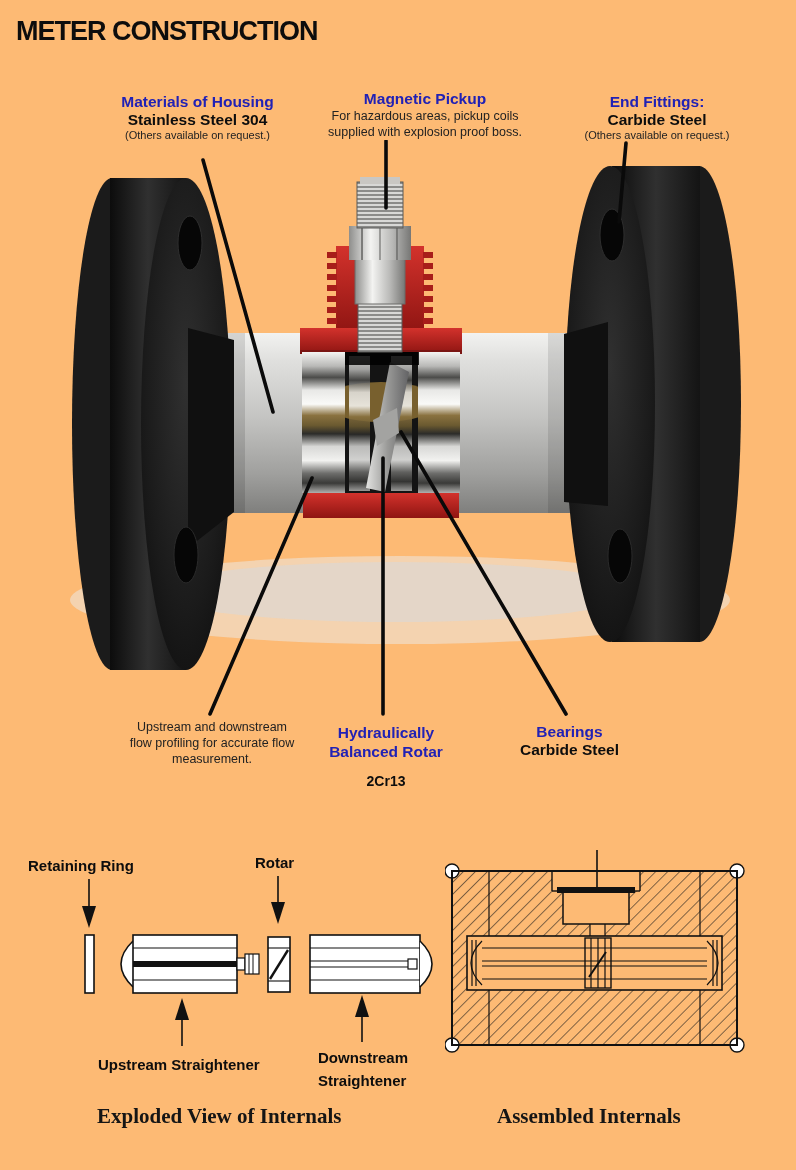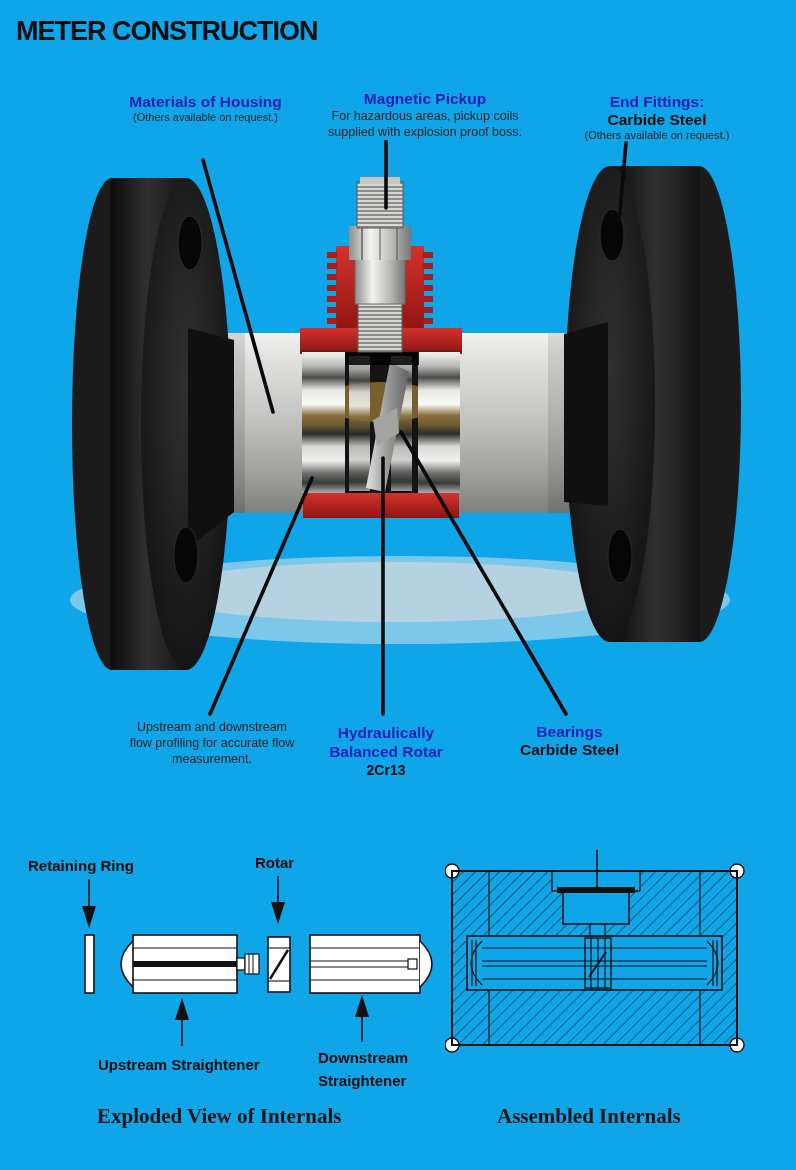--- a/index.html
+++ b/index.html
@@ -1,37 +1,38 @@
 <!DOCTYPE html>
 <html><head>
 <meta charset="utf-8">
 <style>
   html,body{margin:0;padding:0;background:#fff;}
-  #page{position:relative;width:796px;height:1170px;background:#0ea5e9;overflow:hidden;
+  #page{position:relative;width:796px;height:1170px;background:#fdba74;overflow:hidden;
         font-family:"Liberation Sans","DejaVu Sans",sans-serif;color:#111;}
   .abs{position:absolute;}
   #title{left:16px;top:16px;font-size:27px;font-weight:800;letter-spacing:-1px;color:#0d0d0d;}
   .callout{text-align:center;line-height:18px;}
   .co-head{color:#2121b5;font-weight:bold;font-size:15.5px;}
   .co-val{color:#0d0d0d;font-weight:bold;font-size:15.5px;}
   .co-note{color:#222;font-size:11px;line-height:13px;}
   .co-desc{color:#222;font-size:12.5px;line-height:16px;}
   .partlabel{font-weight:bold;font-size:15px;color:#0d0d0d;line-height:23px;}
   .caption{font-family:"Liberation Serif","DejaVu Serif",serif;font-weight:bold;font-size:21px;color:#151515;}
   svg{display:block;}
 </style>
 </head>
 <body>
 
 <div id="page">
 
   <div id="title" class="abs">METER CONSTRUCTION</div>
 
-  <div class="abs callout" style="left:88px;top:93px;width:235px;">
+  <div class="abs callout" style="left:80px;top:93px;width:235px;">
     <div class="co-head">Materials of Housing</div>
+    <div class="co-val">Stainless Steel 304</div>
     <div class="co-note">(Others available on request.)</div>
   </div>
 
   <div class="abs callout" style="left:302px;top:90px;width:246px;">
     <div class="co-head">Magnetic Pickup</div>
     <div class="co-desc">For hazardous areas, pickup coils</div>
     <div class="co-desc">supplied with explosion proof boss.</div>
   </div>
 
   <div class="abs callout" style="left:543px;top:93px;width:228px;">
@@ -187,21 +188,21 @@
 
   <div class="abs callout" style="left:92px;top:719px;width:240px;">
     <div class="co-desc">Upstream and downstream</div>
     <div class="co-desc">flow profiling for accurate flow</div>
     <div class="co-desc">measurement.</div>
   </div>
 
   <div class="abs callout" style="left:316px;top:723px;width:140px;">
     <div class="co-head" style="line-height:19px;">Hydraulically</div>
     <div class="co-head" style="line-height:19px;">Balanced Rotar</div>
-    <div class="co-val" style="font-size:14px;">2Cr13</div>
+    <div class="co-val" style="font-size:14px;margin-top:11px;">2Cr13</div>
   </div>
 
   <div class="abs callout" style="left:497px;top:723px;width:145px;">
     <div class="co-head">Bearings</div>
     <div class="co-val">Carbide Steel</div>
   </div>
 
   <svg class="abs" style="left:20px;top:845px;" width="430" height="215" viewBox="20 845 430 215">
     <g stroke="#111" fill="none" stroke-width="1.6">
 

